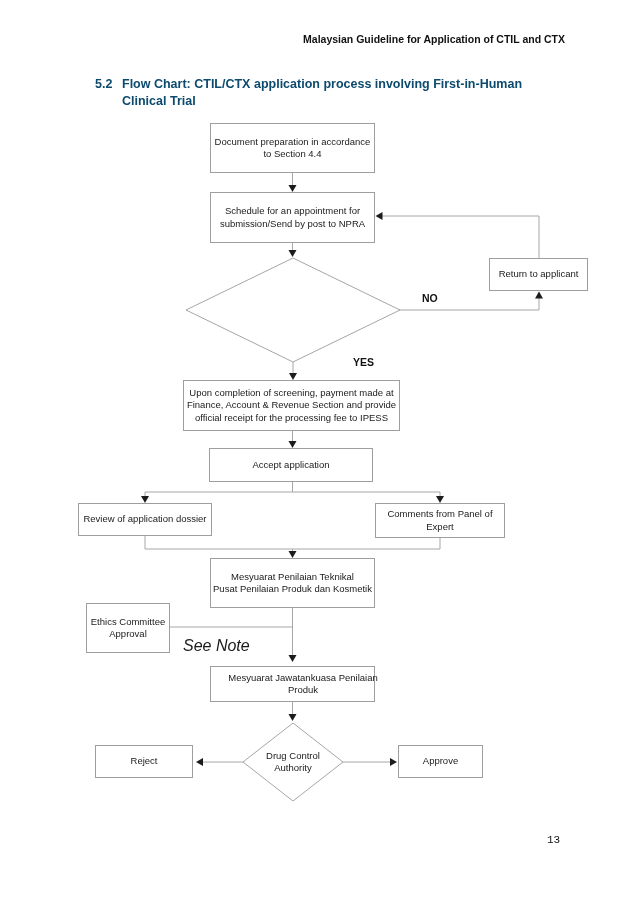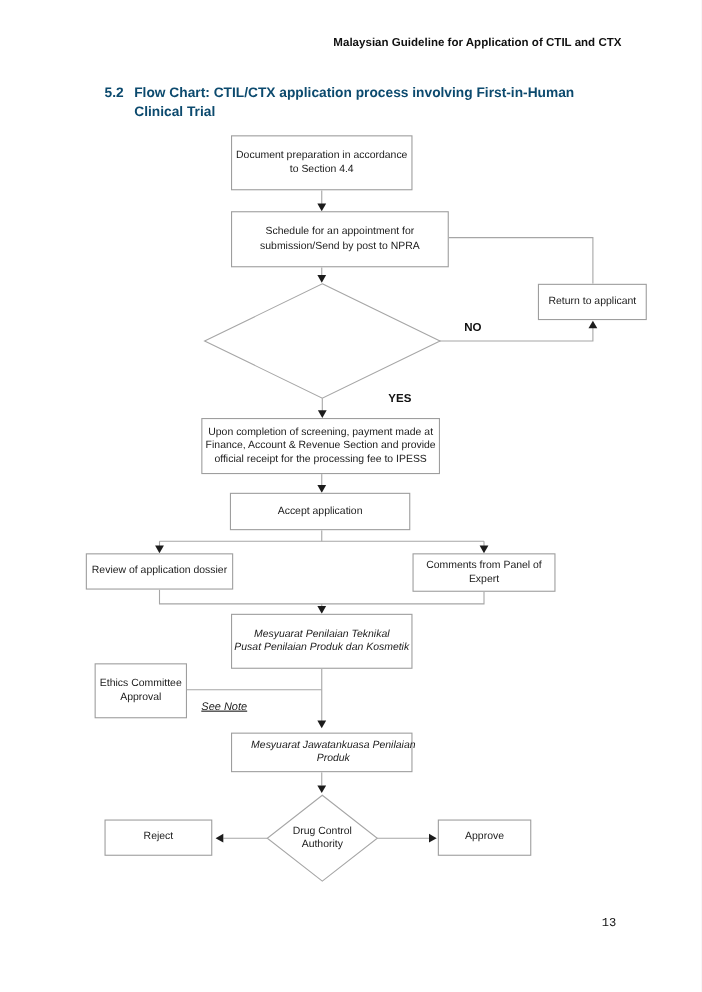--- a/index.html
+++ b/index.html
@@ -25,22 +25,22 @@
     display:flex; flex-direction:column; align-items:center; justify-content:center;
     text-align:center; font-size:9.5px; line-height:12.5px; color:#1a1a1a;
   }
   .node span, .diamond-text span { display:block; white-space:nowrap; }
   .diamond-text {
     position:absolute; display:flex; flex-direction:column;
     align-items:center; justify-content:center; text-align:center;
     font-size:9.5px; line-height:12.5px; color:#1a1a1a;
   }
   .flow-label { position:absolute; font-size:10.5px; font-weight:bold; color:#111; }
-  .note-label { position:absolute; font-size:10px; font-style:italic; color:#1a1a1a;text-decoration:underline; }
-  .italic { font-style:italic; }
+  .note-label { position:absolute; font-size:16px; font-style:italic; color:#1a1a1a; }
+  .italic { }
   .page-number { position:absolute; left:547px; top:834px; font-size:11px; color:#111;font-family:Liberation Mono, monospace; }
 </style>
 </head>
 <body>
 
 <div class="page">
 
   <div class="header">Malaysian Guideline for Application of CTIL and CTX</div>
 
   <div class="title-row">
@@ -103,21 +103,21 @@
       <polygon points="203,758 203,766 196,762"></polygon>
       <polygon points="390,758 390,766 397,762"></polygon>
     </g>
   </svg>
 
   <div class="node" style="left:210px; top:123px; width:165px; height:50px;">
       <span>Document preparation in accordance</span>
       <span>to Section 4.4</span>
     </div>
 
-  <div class="node" style="left:210px; top:192px; width:198px; height:51px;">
+  <div class="node" style="left:210px; top:192px; width:165px; height:51px;">
       <span>Schedule for an appointment for</span>
       <span>submission/Send by post to NPRA</span>
     </div>
 
 
   <div class="node" style="left:489px; top:258px; width:99px; height:33px;">
       <span>Return to applicant</span>
     </div>
 
   <div class="node" style="left:209px; top:448px; width:164px; height:34px;">

